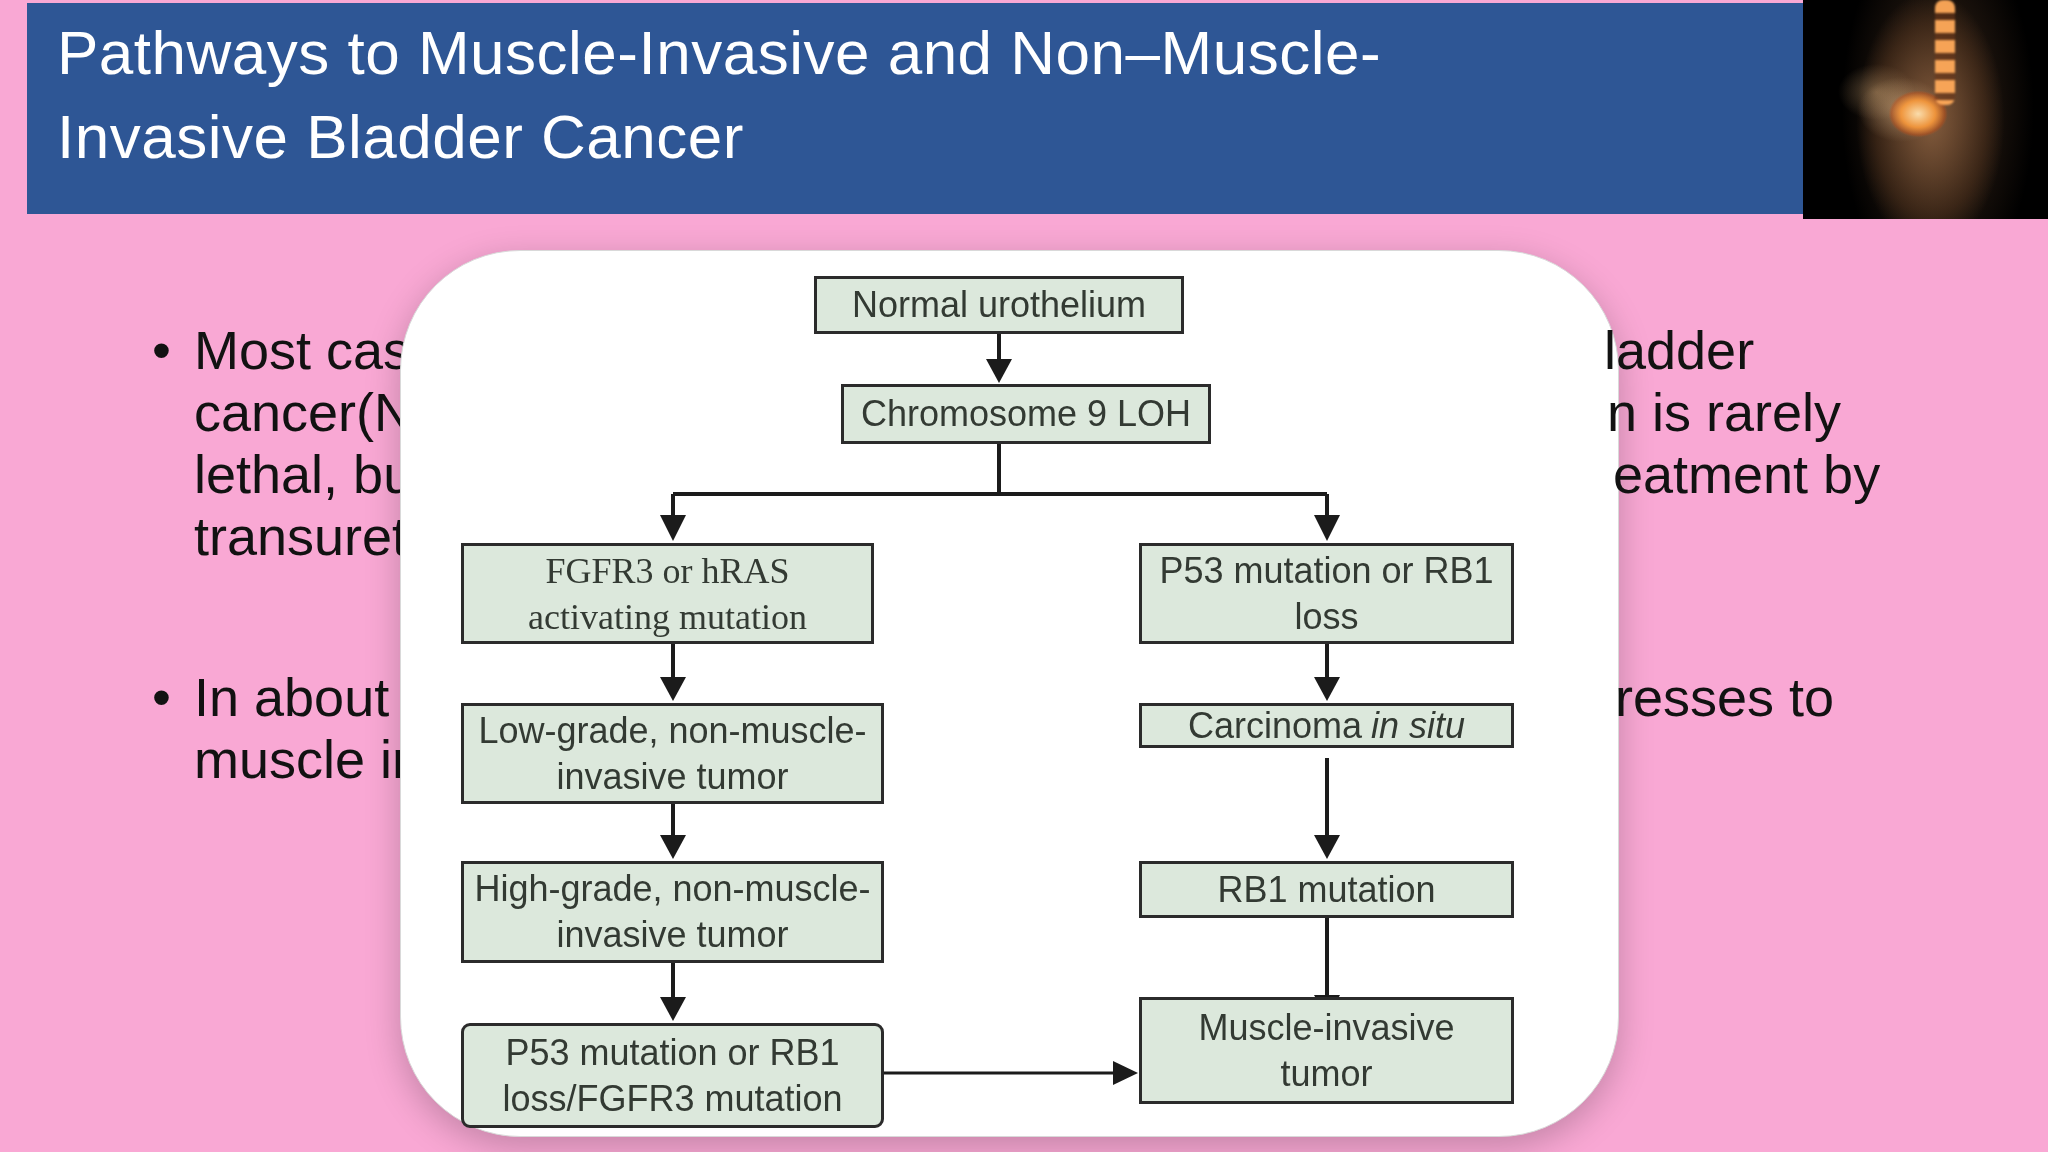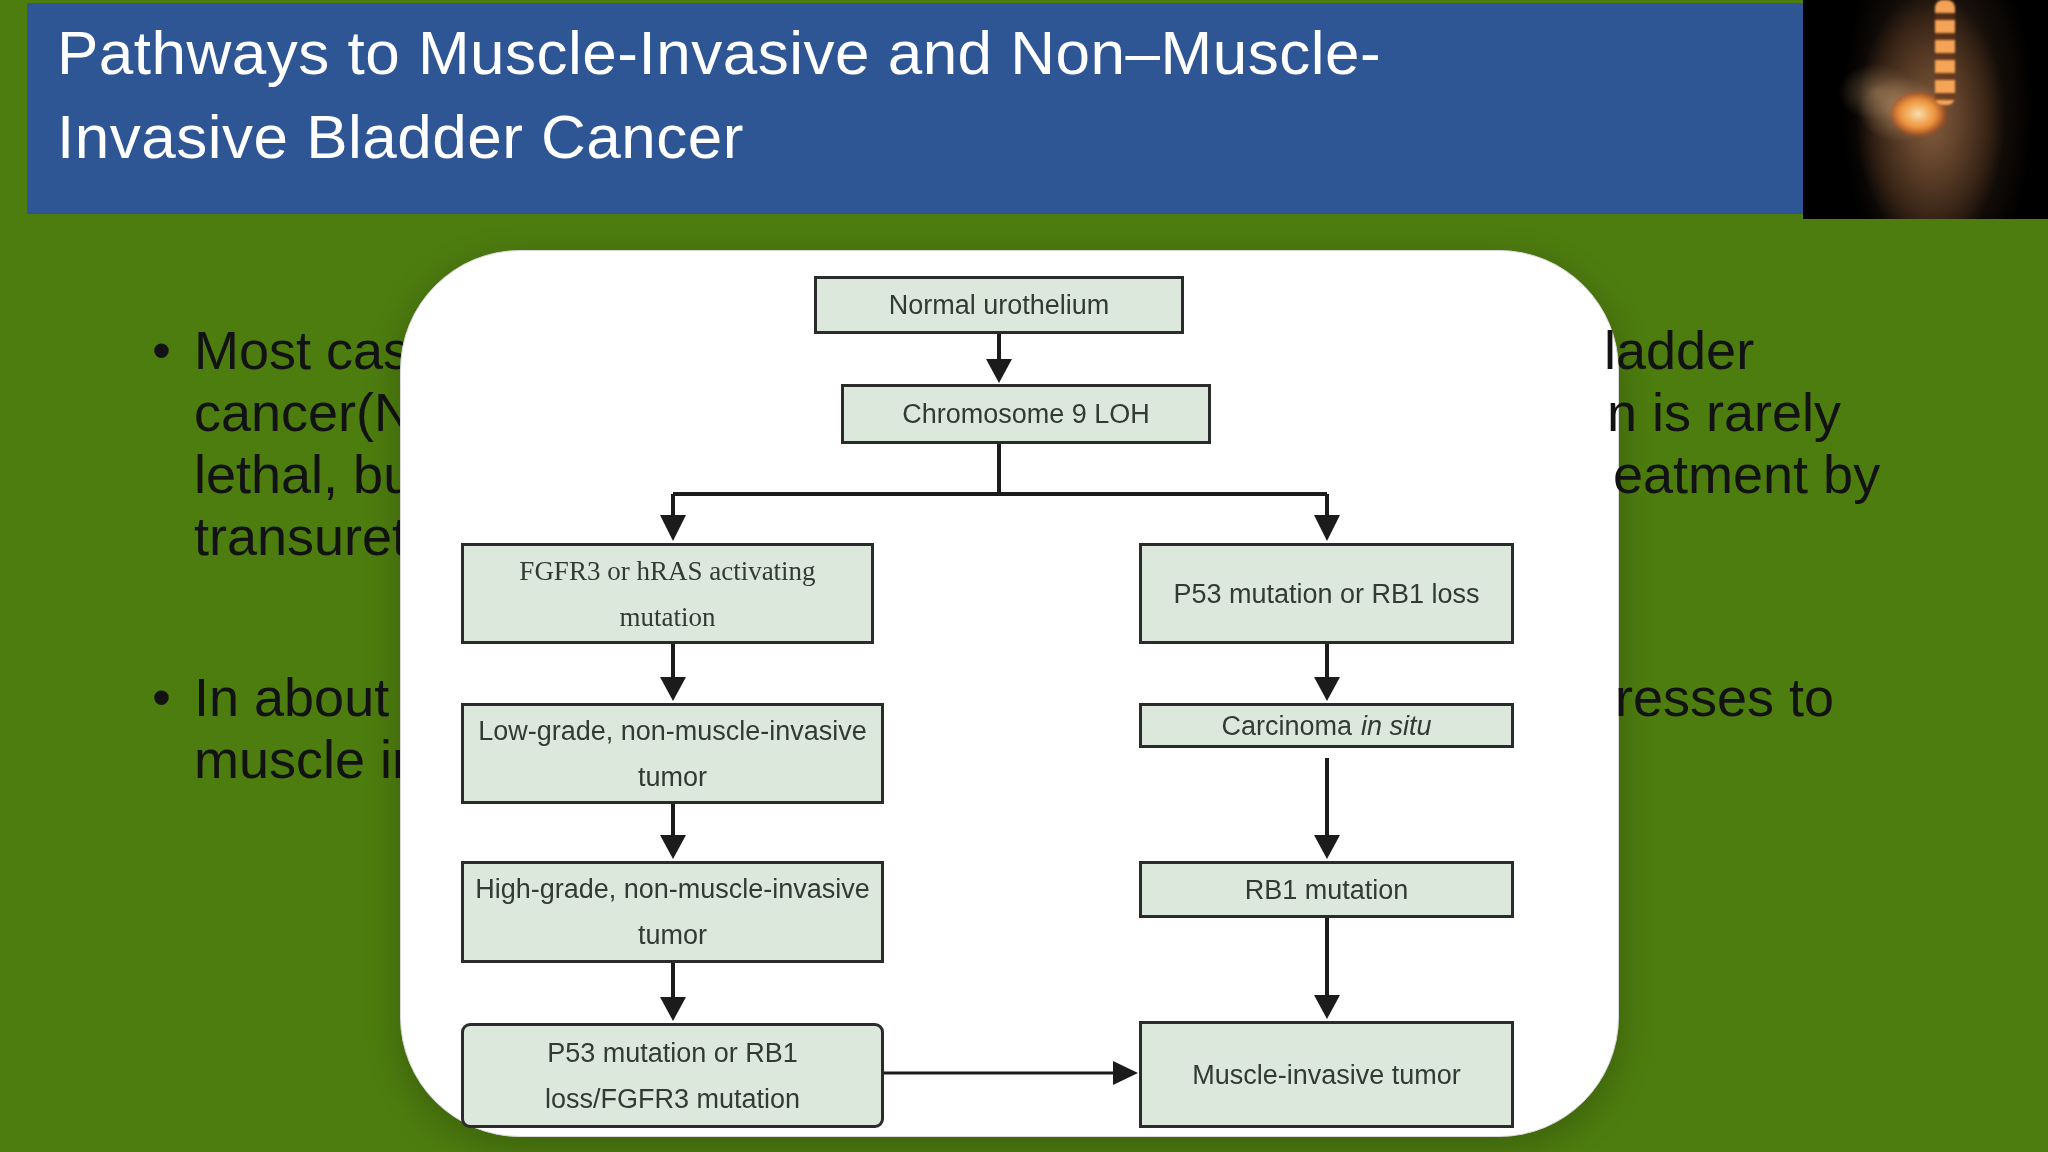--- a/index.html
+++ b/index.html
@@ -1,17 +1,17 @@
 <!DOCTYPE html>
 <html><head>
 <meta charset="utf-8">
 <style>
   html,body{margin:0;padding:0;background:#ffffff;}
   .slide{
-    position:relative;width:2048px;height:1152px;background:#4d7c0f;overflow:hidden;
+    position:relative;width:2048px;height:1152px;background:#f9a8d4;overflow:hidden;
     font-family:"Liberation Sans",sans-serif;
   }
   
   .header{
     position:absolute;left:27px;top:3px;width:1776px;height:211px;
     background:#2e5695;
   }
   .title{
     padding:8px 0 0 30px;color:#ffffff;font-size:62px;line-height:84px;
     letter-spacing:0.5px;
@@ -44,35 +44,35 @@
   
   .panel{
     position:absolute;left:400px;top:250px;width:1217px;height:885px;z-index:2;
     background:#ffffff;border:1px solid #d9d9d9;border-radius:120px;
     box-shadow:0 10px 35px rgba(0,0,0,0.22);
   }
   .connectors{position:absolute;left:0;top:0;width:1217px;height:885px;}
   .fbox{
     position:absolute;box-sizing:border-box;
     background:#dce8dc;border:3px solid #2b2b2b;color:#333a33;
-    font-size:27px;line-height:46px;text-align:center;
+    font-size:36px;line-height:46px;text-align:center;
     display:flex;align-items:center;justify-content:center;
     padding:2px 10px;
   }
   .fbox .carc-prefix{margin-right:9px;}
   .b-normal   {left:413px;top:25px; width:370px;height:58px;}
   .b-chr9     {left:413px;top:133px;width:370px;height:60px;margin-left:27px;}
   .b-fgfr3    {left:60px; top:292px;width:413px;height:101px;font-family:Liberation Serif, serif;}
   .b-low      {left:60px; top:452px;width:423px;height:101px;}
   .b-high     {left:60px; top:610px;width:423px;height:102px;justify-content:flex-end;}
   .b-p53f     {left:60px; top:772px;width:423px;height:105px;border-radius:9px;}
   .b-p53rb1   {left:738px;top:292px;width:375px;height:101px;}
   .b-carcinoma{left:738px;top:452px;width:375px;height:45px;}
   .b-rb1      {left:738px;top:610px;width:375px;height:57px;}
-  .b-muscle   {left:738px;top:770px;width:375px;height:107px;}
+  .b-muscle   {left:738px;top:746px;width:375px;height:107px;}
 </style>
 </head>
 <body>
 
 <div class="slide">
 
   <div class="header">
     <div class="title">
       <span>Pathways to Muscle-Invasive and Non–Muscle-</span><br>
       <span>Invasive Bladder Cancer</span>

